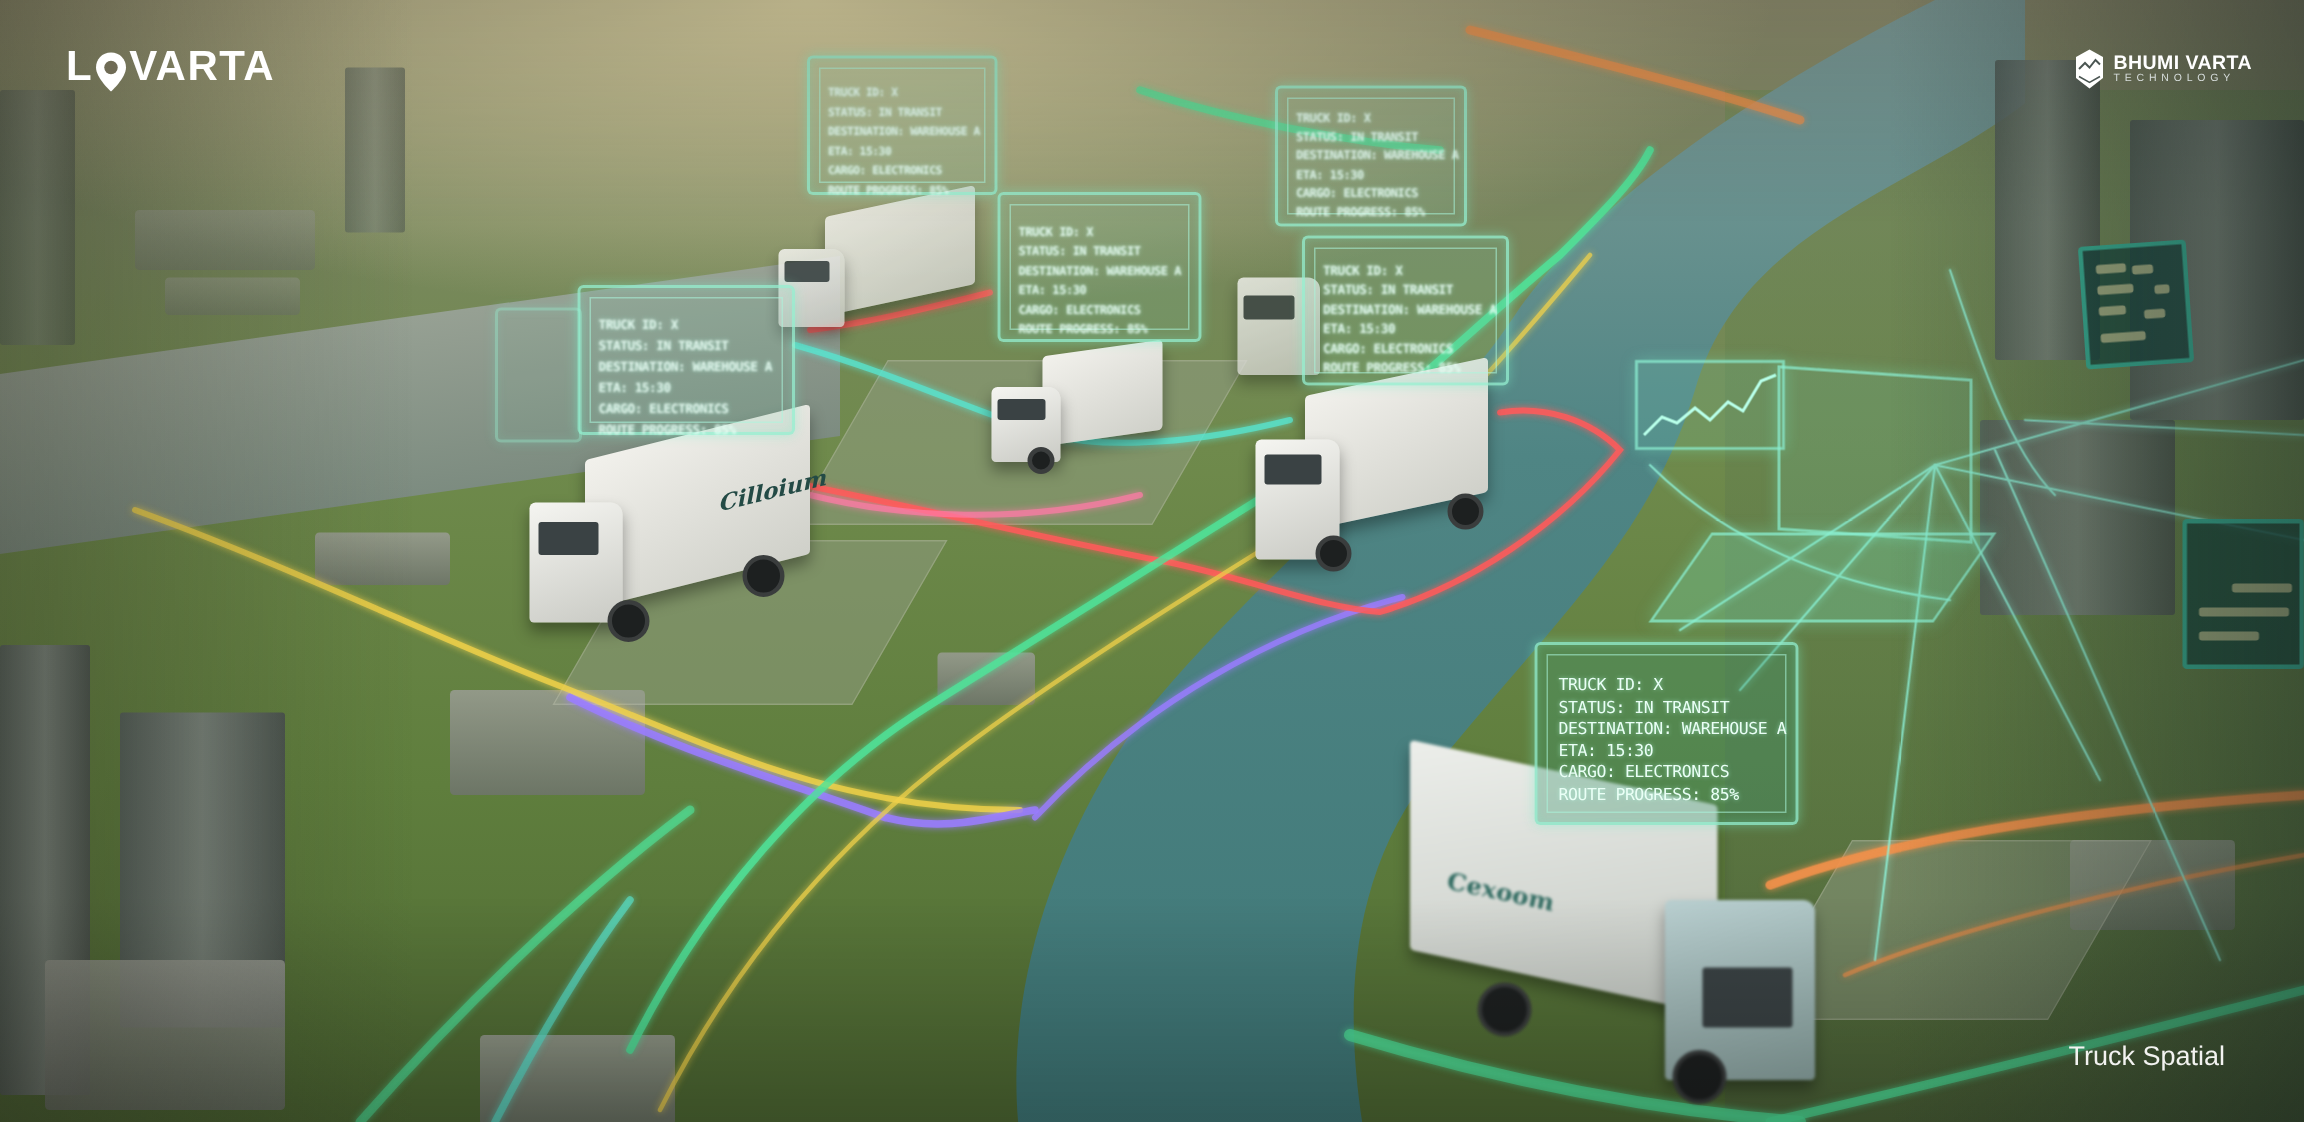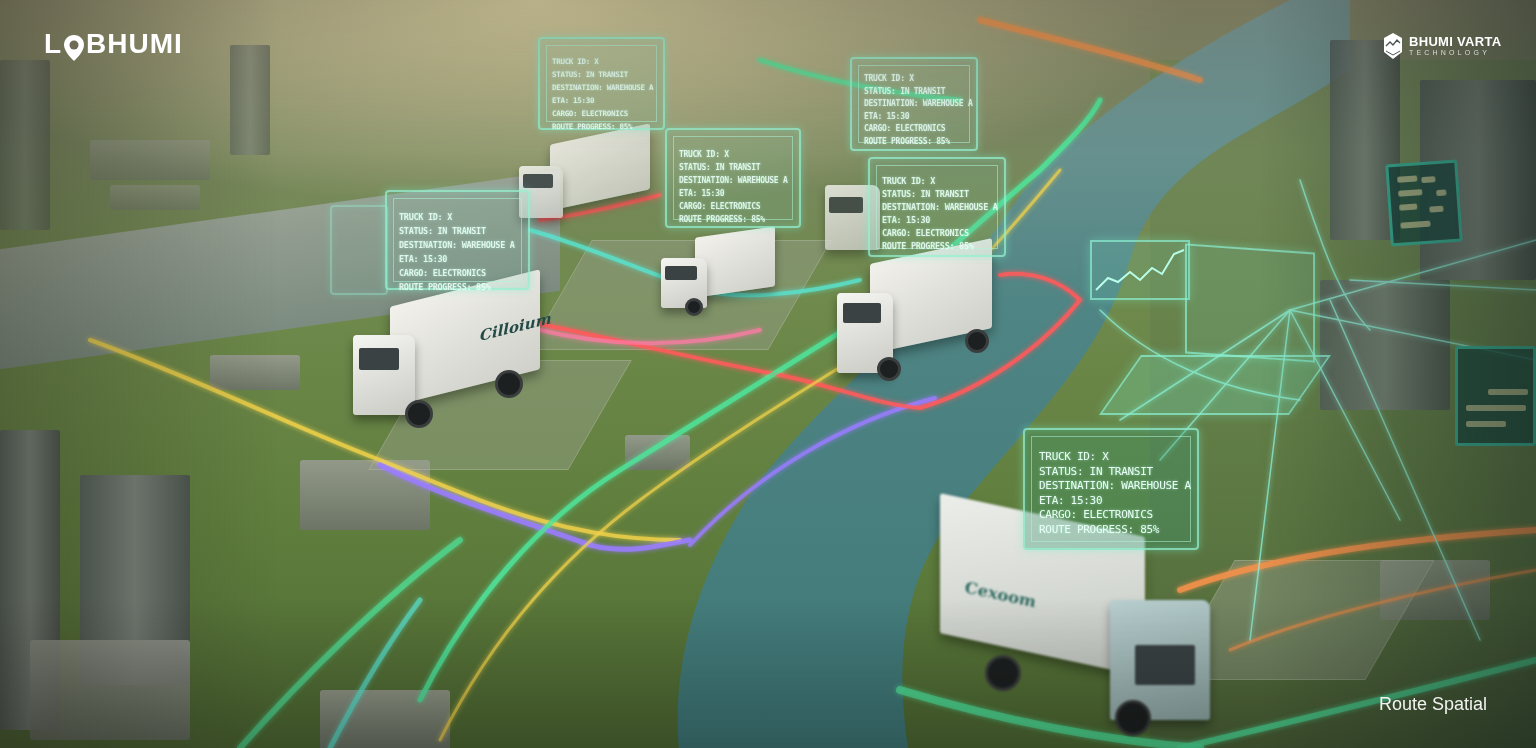--- a/index.html
+++ b/index.html
@@ -277,28 +277,28 @@
 </div>
 
 <div class="logo">
   <span>L</span>
   <span class="pin">
     <svg width="22" height="28" viewBox="0 0 22 28">
         <path d="M11 1 C5 1 1 5.5 1 11 C1 18 11 27 11 27 C11 27 21 18 21 11 C21 5.5 17 1 11 1 Z" fill="#fff"></path>
         <circle cx="11" cy="11" r="4.5" fill="#6f6b55"></circle>
       </svg>
   </span>
-  <span>BHUMI</span>
+  <span>VARTA</span>
 </div>
 
 <div class="bv">
   <svg class="mark" viewBox="0 0 20 28">
     <path d="M10 1 L19 6 L19 20 L10 27 L1 20 L1 6 Z" fill="#ffffff"></path>
     <path d="M3 14 L7 10 L10 13 L14 8 L17 11" fill="none" stroke="#4a5552" stroke-width="1.3"></path>
     <path d="M3 19 L10 23 L17 19" fill="none" stroke="#4a5552" stroke-width="1"></path>
   </svg>
   <div>
     <div class="t1">BHUMI VARTA</div>
     <div class="t2">TECHNOLOGY</div>
   </div>
 </div>
 
-<div class="tagline">Route Spatial</div>
+<div class="tagline">Truck Spatial</div>
 
 </body></html>

